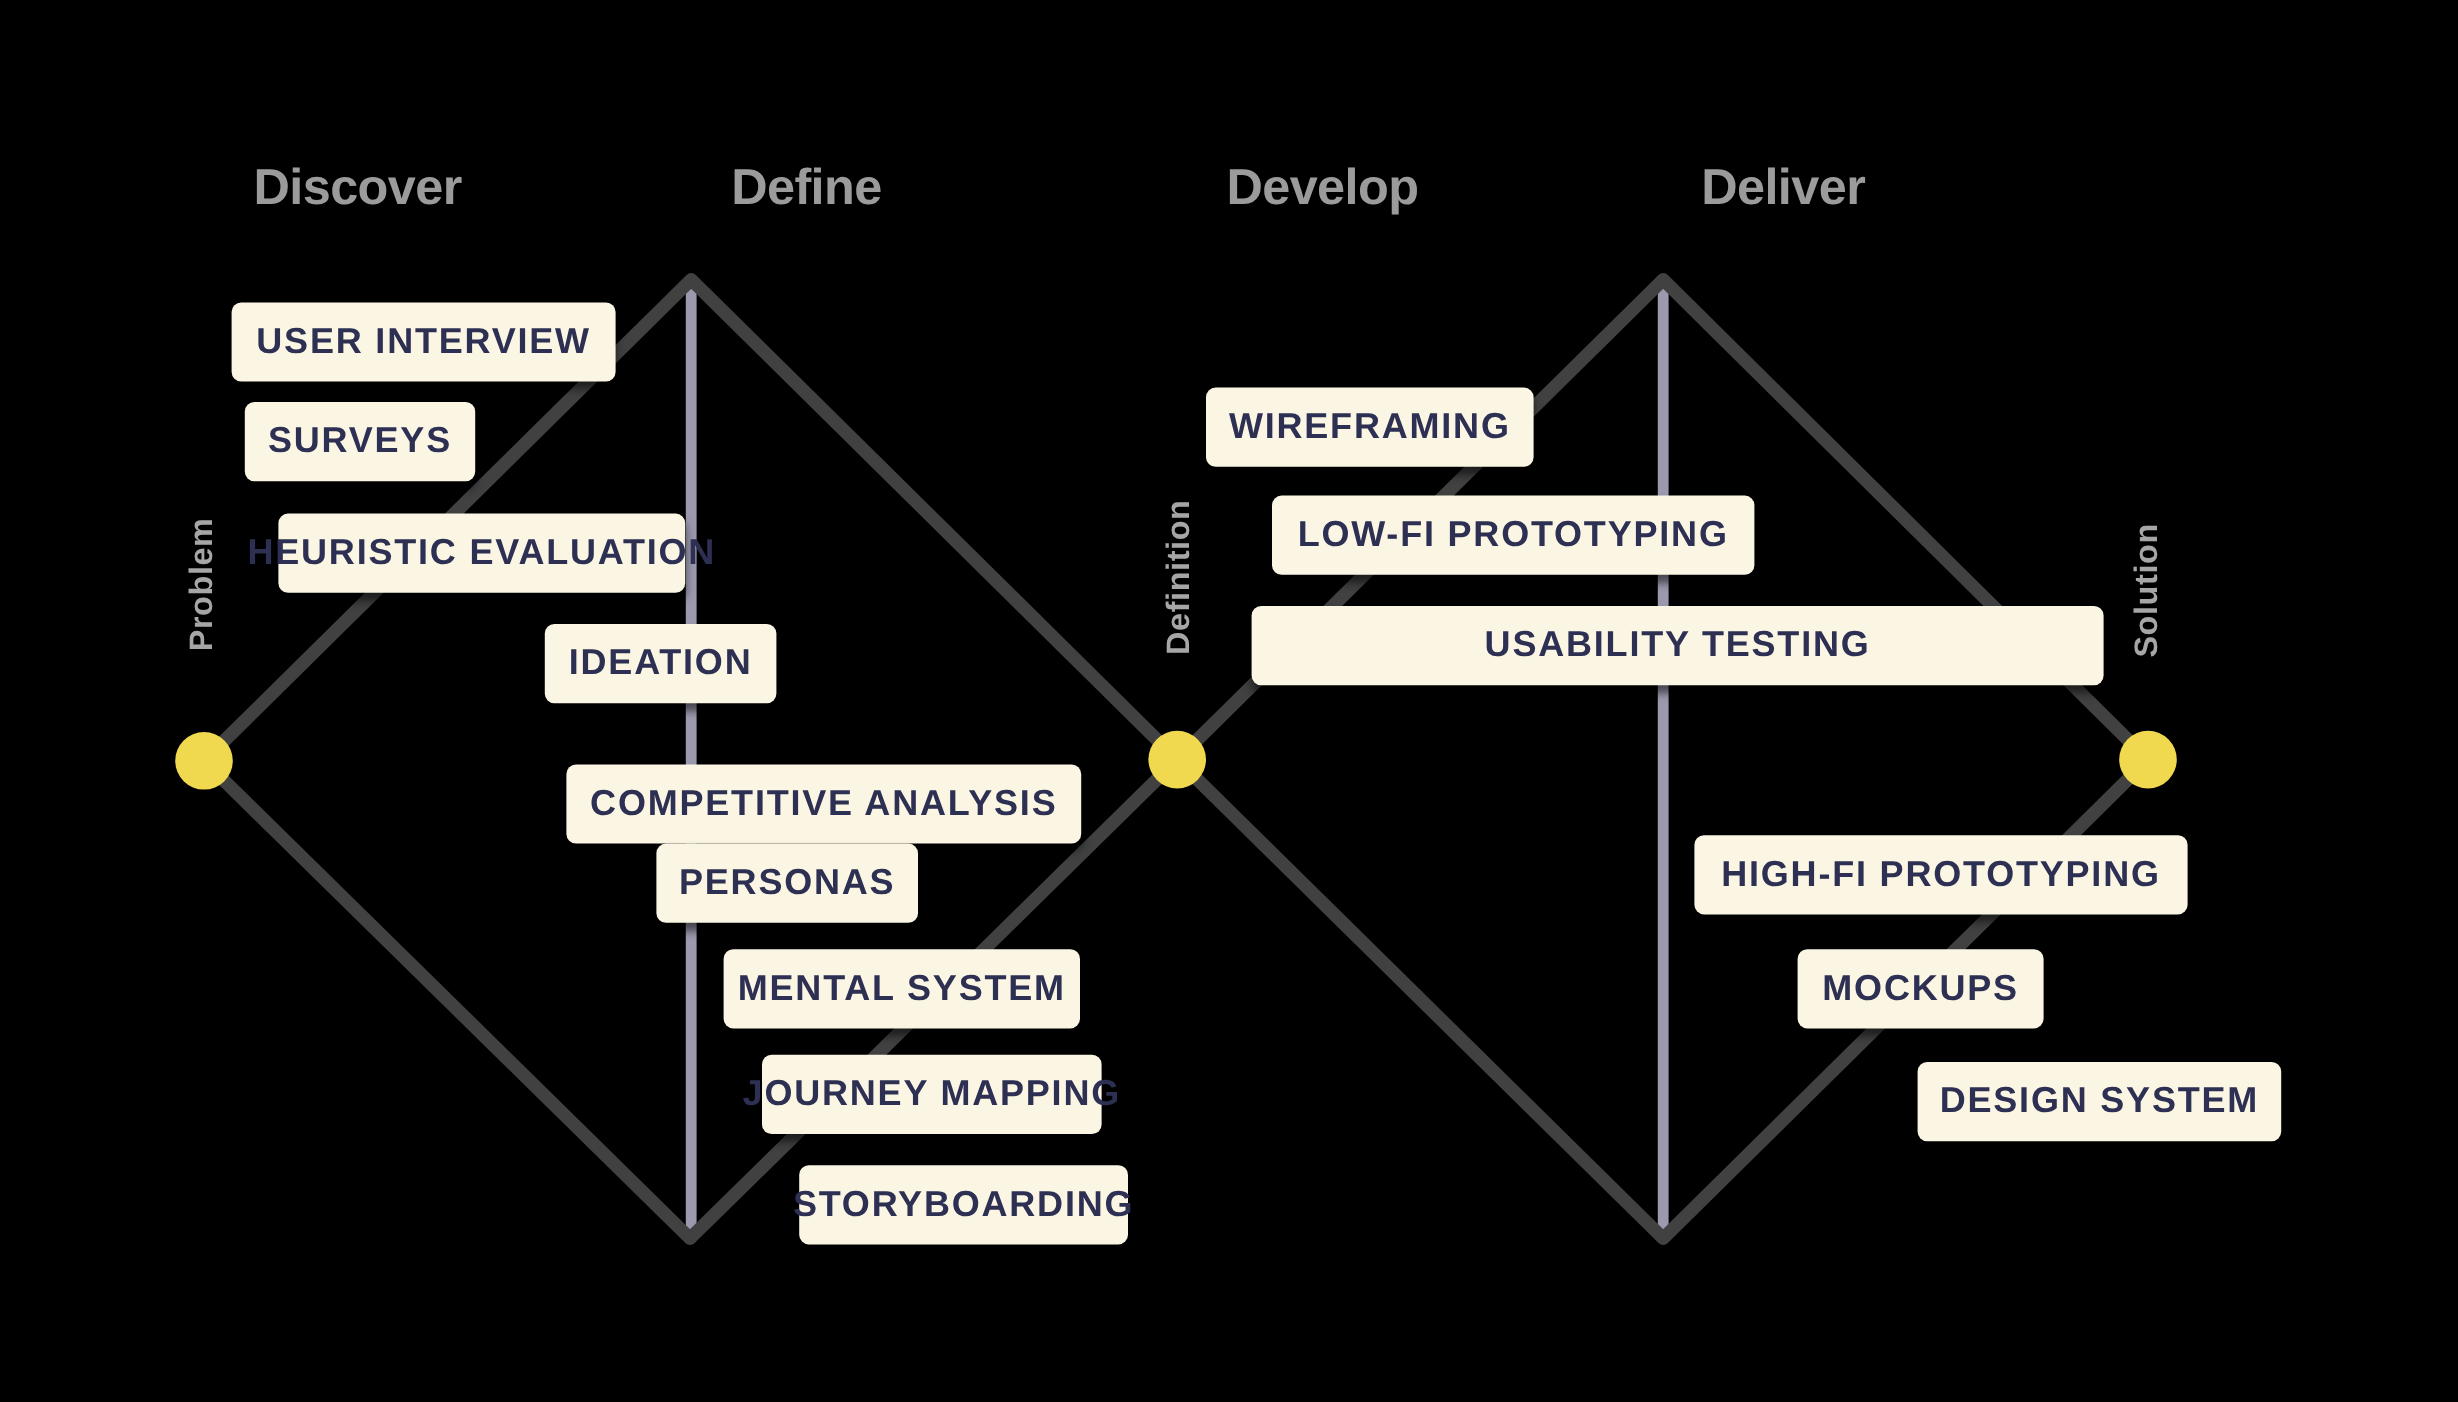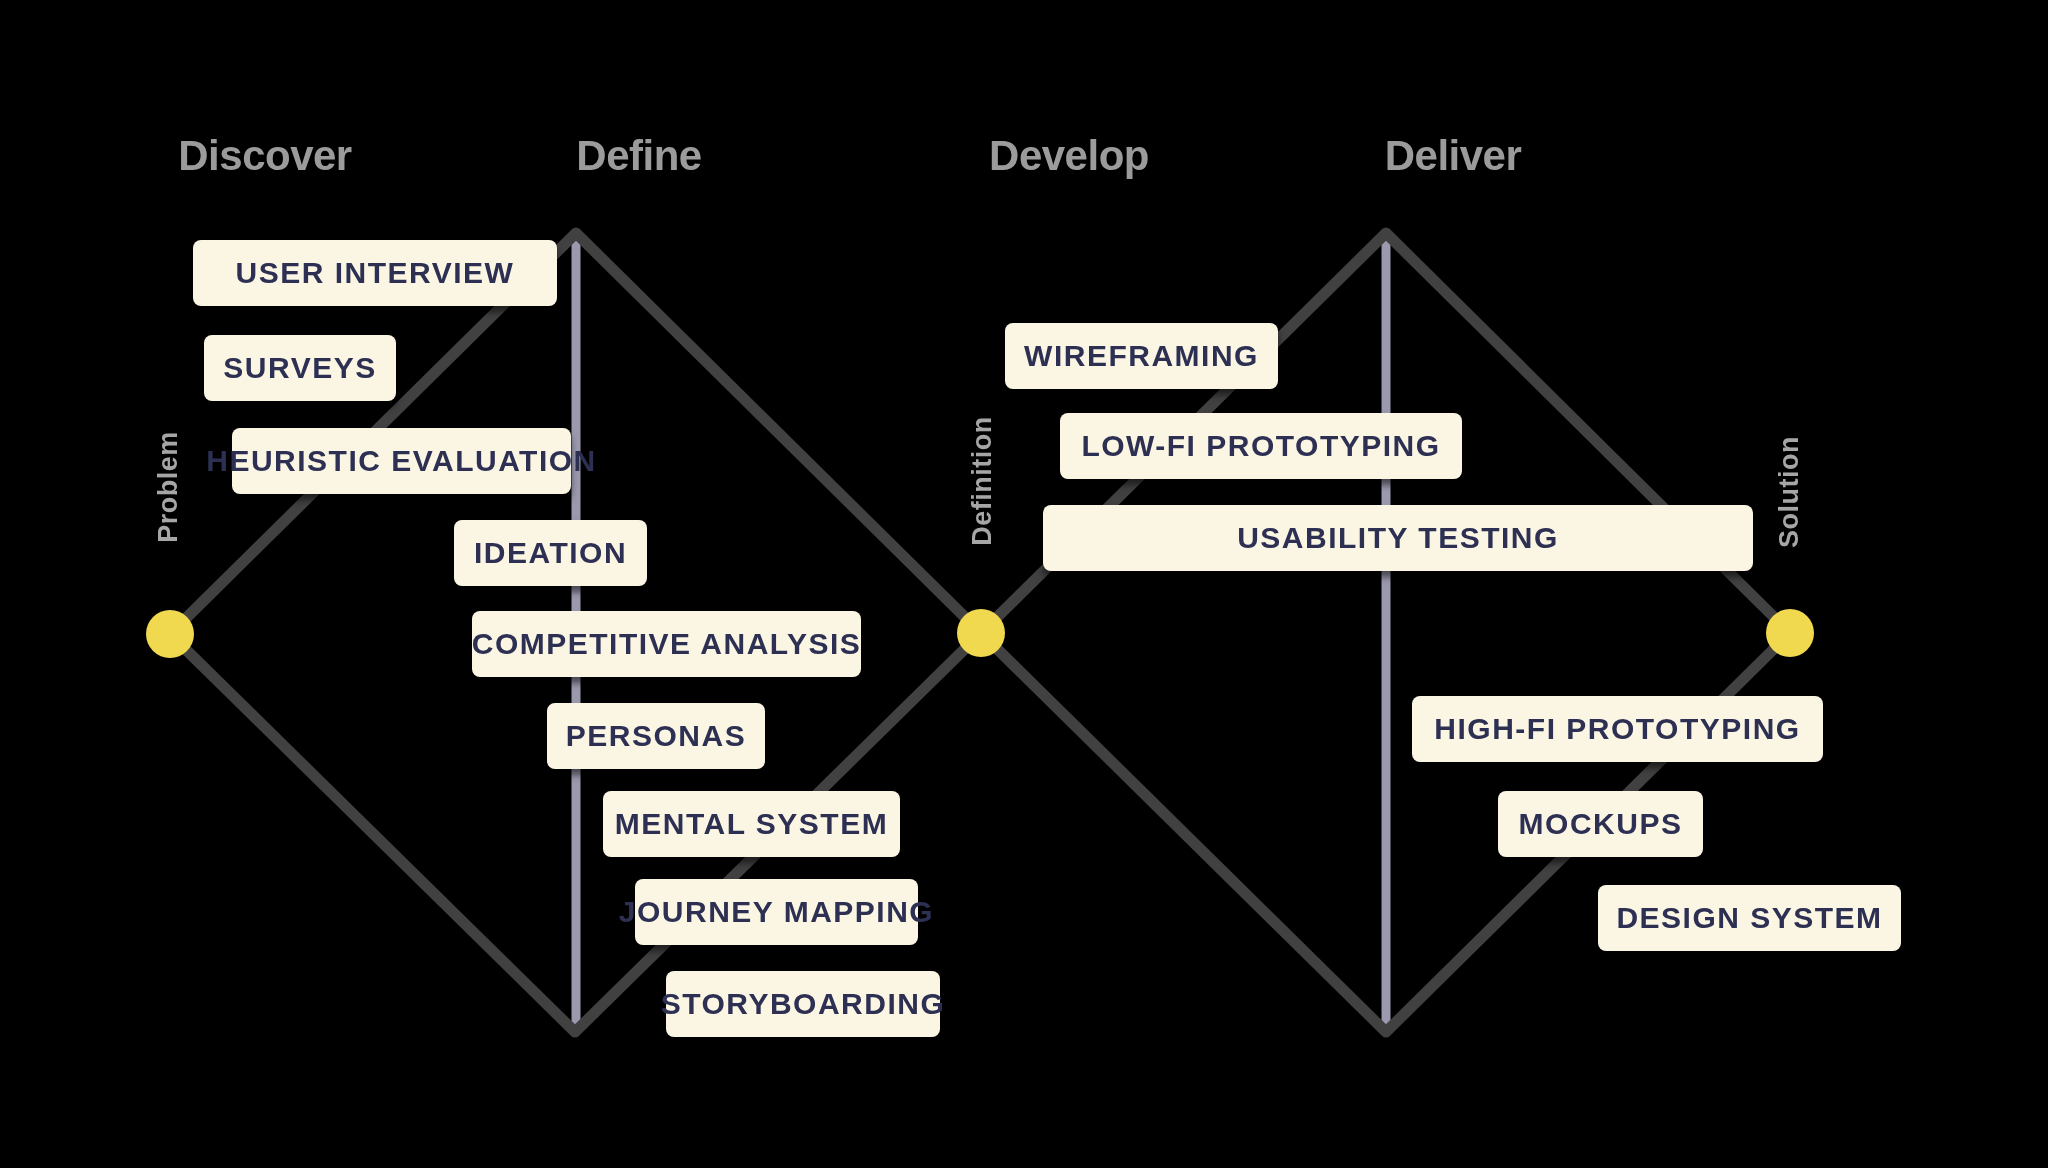--- a/index.html
+++ b/index.html
@@ -17,21 +17,21 @@
     position:relative;width:2048px;height:1168px;overflow:hidden;
     background:var(--background);
     font-family:"Liberation Sans","DejaVu Sans",sans-serif;
   }
   .lines{position:absolute;left:0;top:0;}
   .spine{stroke:var(--spine-line);stroke-width:9;stroke-linecap:round;}
   .diamond{fill:none;stroke:var(--diamond-line);stroke-width:11;stroke-linejoin:round;stroke-linecap:round;}
   .phase-header{
     position:absolute;top:133px;transform:translateX(-50%);
     color:var(--phase-header);font-size:42px;font-weight:bold;letter-spacing:-0.5px;
-    white-space:nowrap;line-height:1.1;
+    white-space:nowrap;line-height:1.1;margin-left:33px;
   }
   .vlabel{
     position:absolute;transform:translate(-50%,-50%) rotate(-90deg);
     color:var(--milestone-label);font-size:27px;font-weight:bold;letter-spacing:0.5px;
     white-space:nowrap;
   }
   .dot{
     position:absolute;width:48px;height:48px;border-radius:50%;
     background:var(--dot);
   }
@@ -61,25 +61,25 @@
   <div class="phase-header" style="left:1453px">Deliver</div>
 
   <div class="vlabel" style="left:168px;top:487px">Problem</div>
   <div class="vlabel" style="left:982px;top:481px">Definition</div>
   <div class="vlabel" style="left:1789px;top:492px">Solution</div>
 
   <div class="dot" style="left:146px;top:610px"></div>
   <div class="dot" style="left:957px;top:609px"></div>
   <div class="dot" style="left:1766px;top:609px"></div>
 
-  <div class="activity" style="left:193px;top:240px;width:364px">USER INTERVIEW</div>
+  <div class="activity" style="left:193px;top:252px;width:320px">USER INTERVIEW</div>
   <div class="activity" style="left:204px;top:335px;width:192px">SURVEYS</div>
   <div class="activity" style="left:232px;top:428px;width:339px">HEURISTIC EVALUATION</div>
   <div class="activity" style="left:454px;top:520px;width:193px">IDEATION</div>
-  <div class="activity" style="left:472px;top:611px;width:389px">COMPETITIVE ANALYSIS</div>
+  <div class="activity" style="left:472px;top:637px;width:429px">COMPETITIVE ANALYSIS</div>
   <div class="activity" style="left:547px;top:703px;width:218px">PERSONAS</div>
   <div class="activity" style="left:603px;top:791px;width:297px">MENTAL SYSTEM</div>
   <div class="activity" style="left:635px;top:879px;width:283px">JOURNEY MAPPING</div>
   <div class="activity" style="left:666px;top:971px;width:274px">STORYBOARDING</div>
 
   <div class="activity" style="left:1005px;top:323px;width:273px">WIREFRAMING</div>
   <div class="activity" style="left:1060px;top:413px;width:402px">LOW-FI PROTOTYPING</div>
   <div class="activity" style="left:1043px;top:505px;width:710px">USABILITY TESTING</div>
   <div class="activity" style="left:1412px;top:696px;width:411px">HIGH-FI PROTOTYPING</div>
   <div class="activity" style="left:1498px;top:791px;width:205px">MOCKUPS</div>

